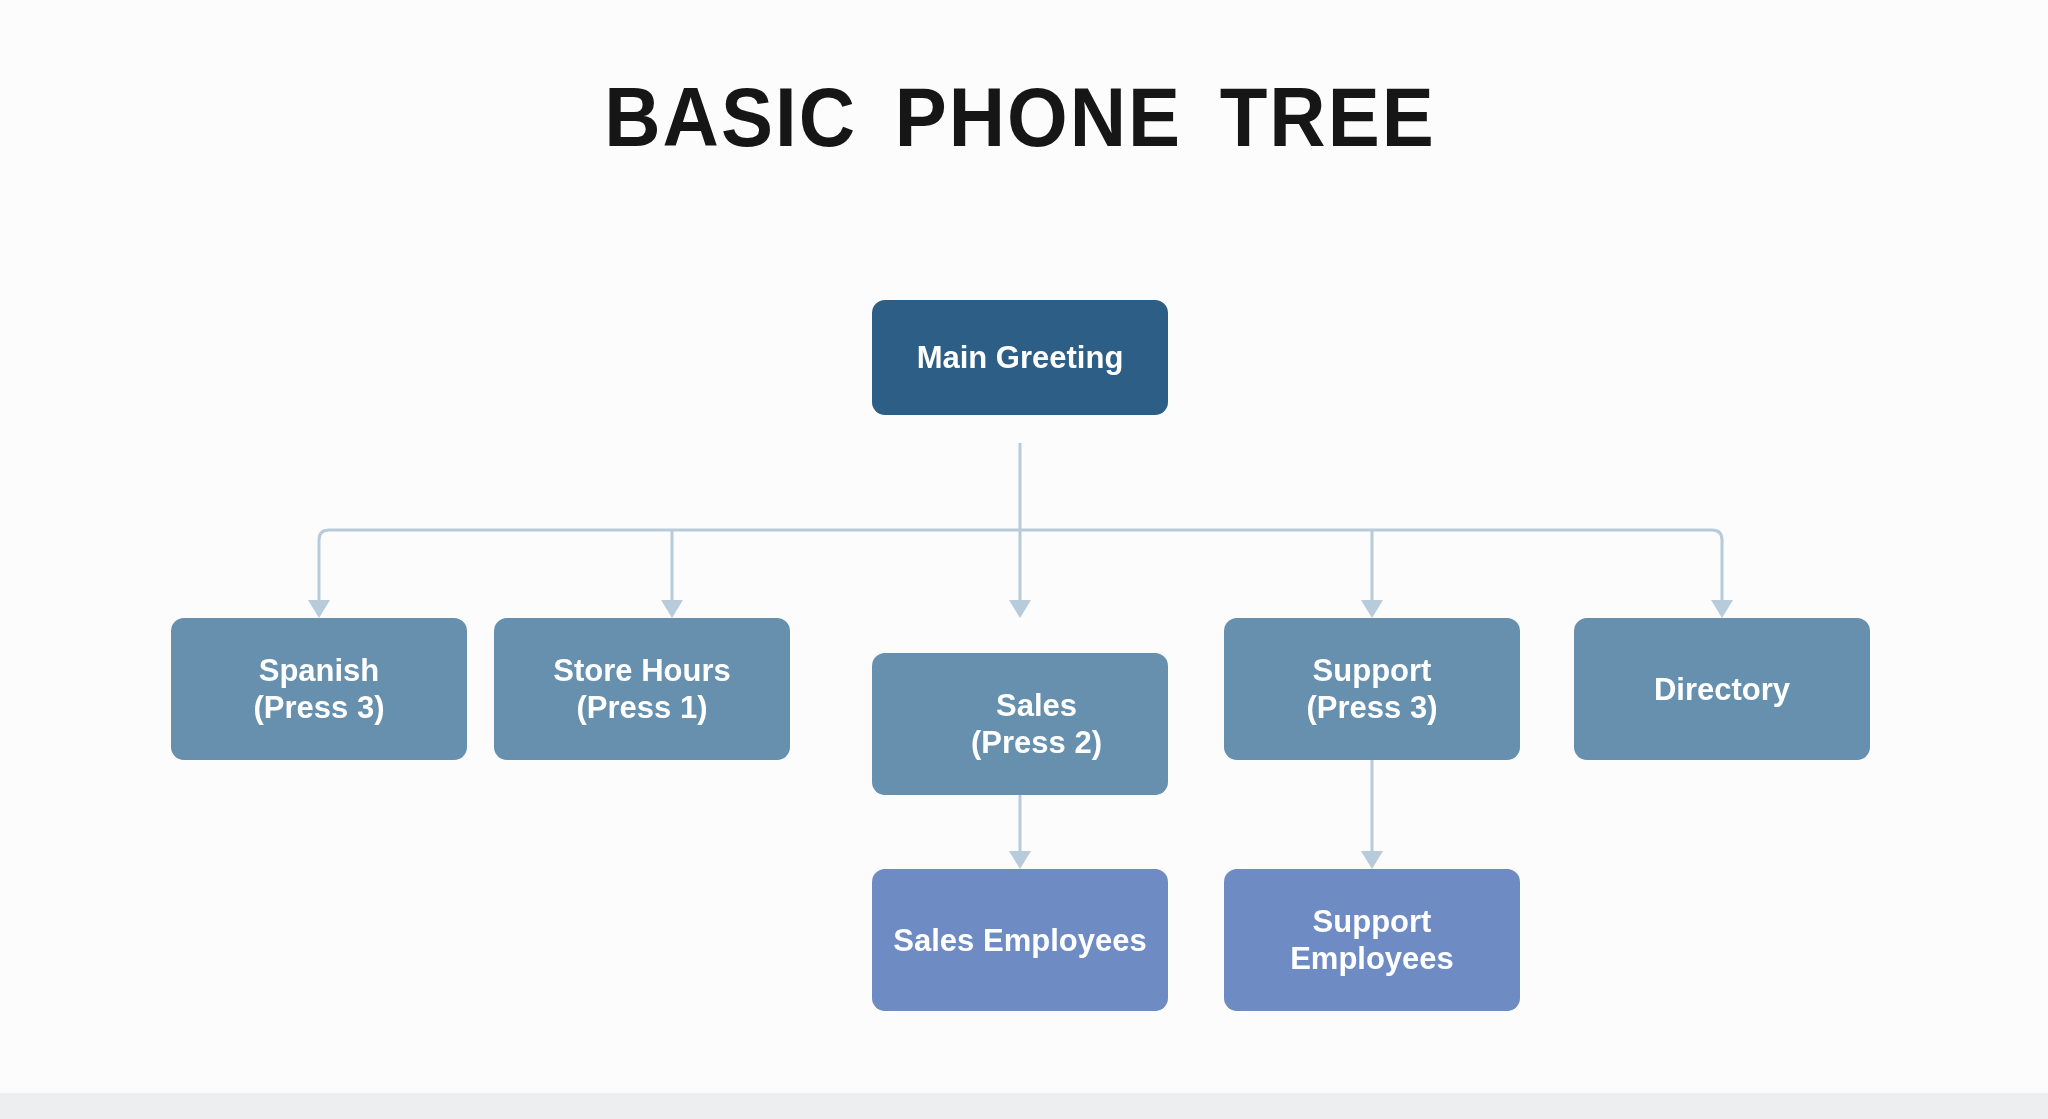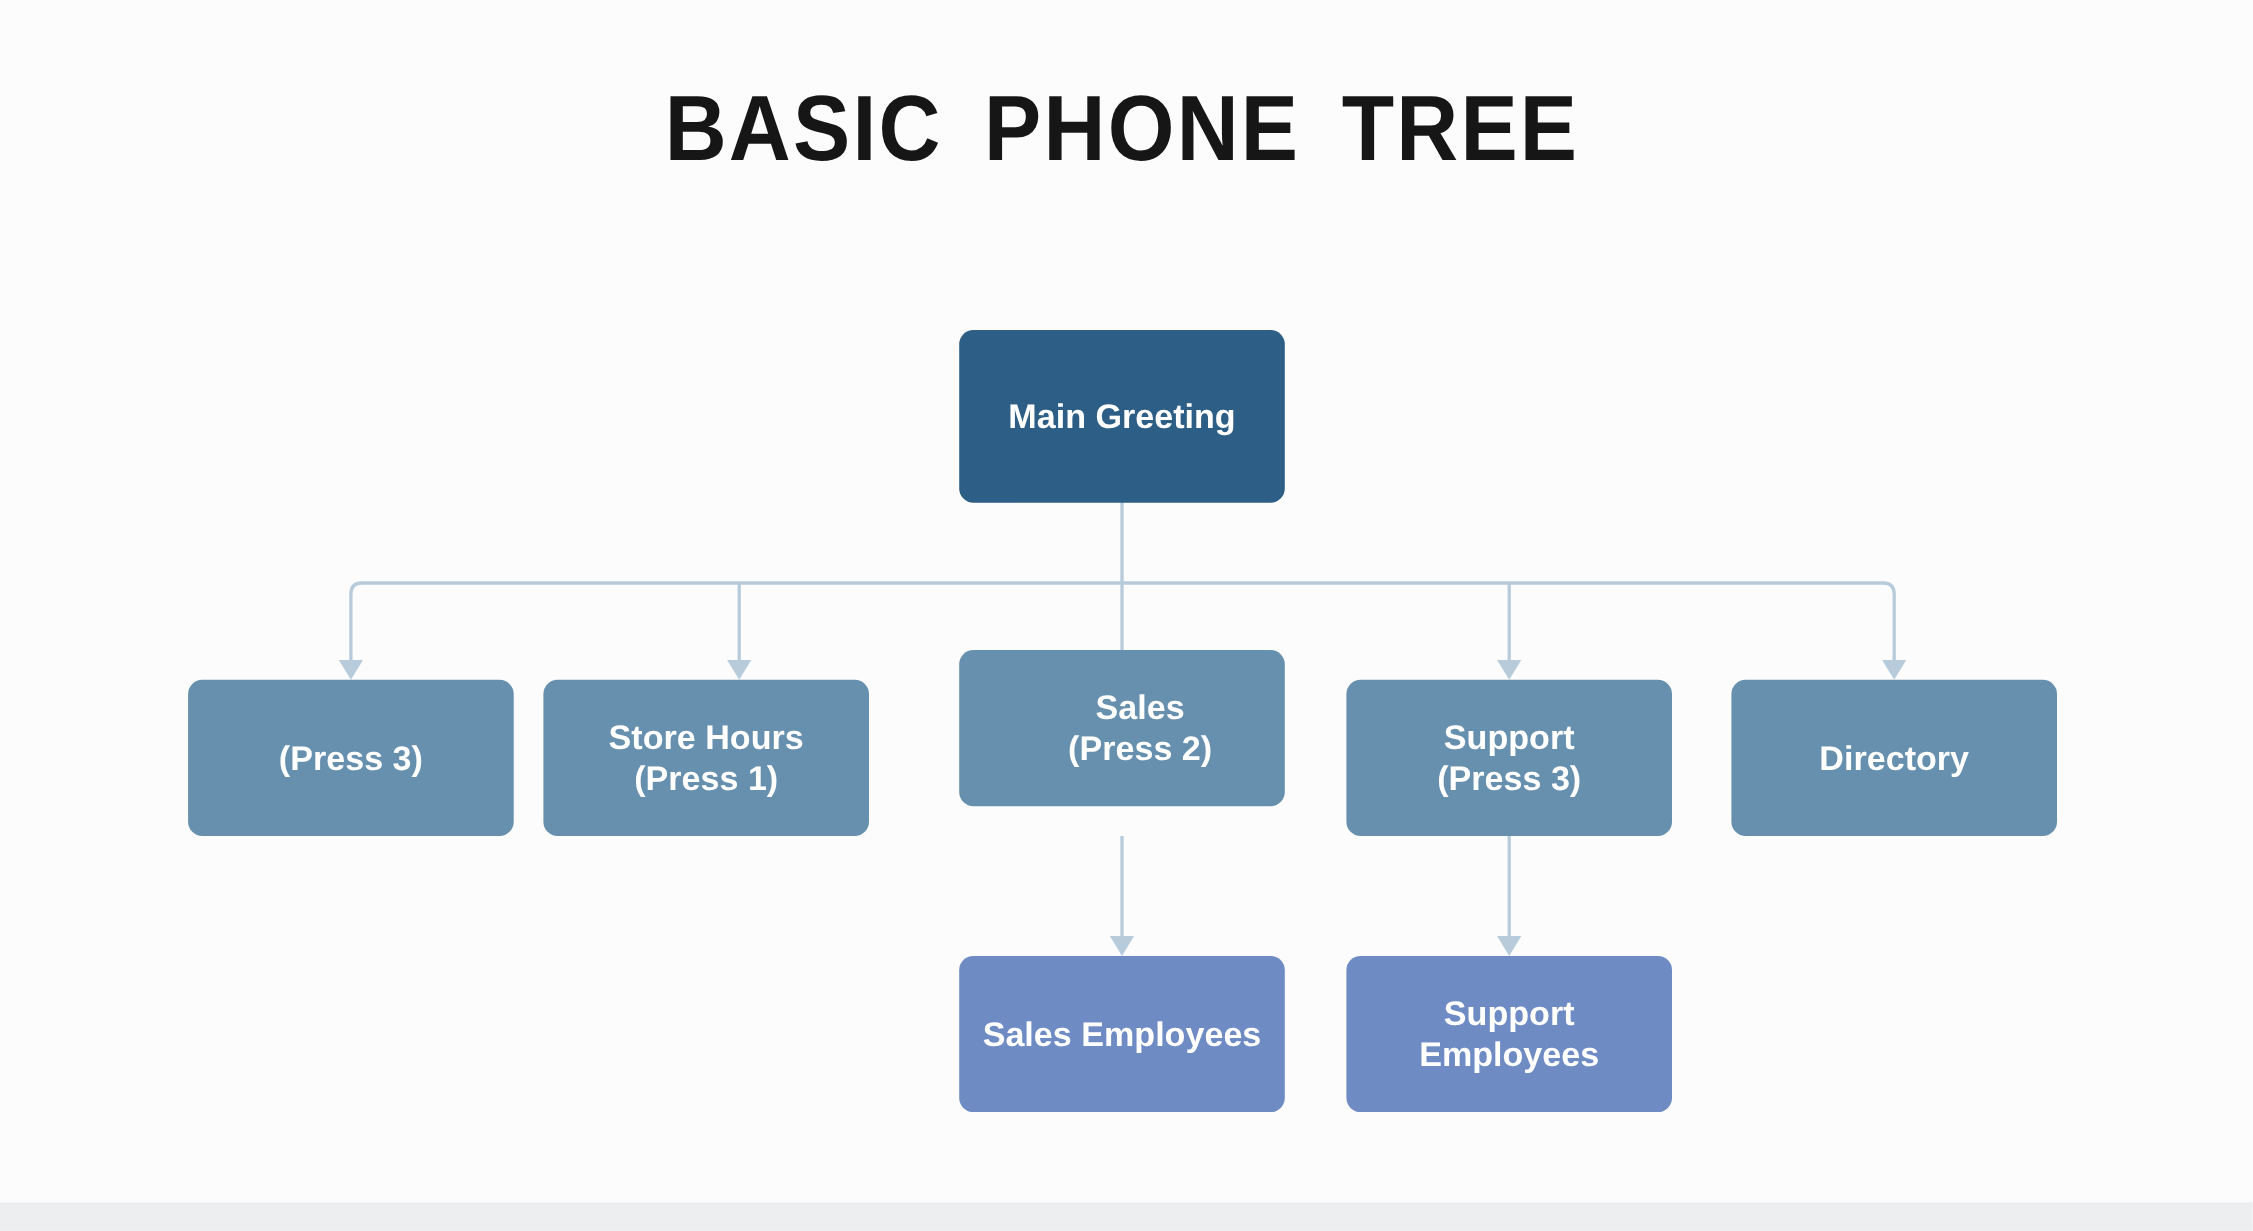--- a/index.html
+++ b/index.html
@@ -61,28 +61,28 @@
     align-items: center;
     justify-content: center;
     text-align: center;
     color: var(--node_text);
     font-weight: 700;
     font-size: 31px;
     line-height: 37px;
     z-index: 1;
   }
   .node .line { width: 100%; }
-  .root   { background: var(--root_box);   height: 157px; }
+  .root   { background: var(--root_box);   height: 115px; }
   .branch { background: var(--branch_box); height: 142px; }
   .leaf   { background: var(--leaf_box);   height: 142px; }
 
   #node-main-greeting     { left: 872px;  top: 300px; }
   #node-spanish           { left: 171px;  top: 618px; }
   #node-store-hours       { left: 494px;  top: 618px; }
-  #node-sales             { left: 872px;  top: 591px; padding-left: 33px; }
+  #node-sales             { left: 872px;  top: 653px; padding-left: 33px; }
   #node-support           { left: 1224px; top: 618px; }
   #node-dial-by-name      { left: 1574px; top: 618px; }
   #node-sales-employees   { left: 872px;  top: 869px; }
   #node-support-employees { left: 1224px; top: 869px; }
 
   .bottom-strip {
     position: absolute;
     left: 0;
     right: 0;
     bottom: 0;
@@ -121,20 +121,21 @@
     <polygon points="1009,851 1031,851 1020,869"></polygon>
     <polygon points="1361,851 1383,851 1372,869"></polygon>
   </g>
 </svg>
 
 <div class="node root" id="node-main-greeting">
   <div class="line">Main Greeting</div>
 </div>
 
 <div class="node branch" id="node-spanish">
+  <div class="line">Spanish</div>
   <div class="line">(Press 3)</div>
 </div>
 
 <div class="node branch" id="node-store-hours">
   <div class="line">Store Hours</div>
   <div class="line">(Press 1)</div>
 </div>
 
 <div class="node branch" id="node-sales">
   <div class="line">Sales</div>

